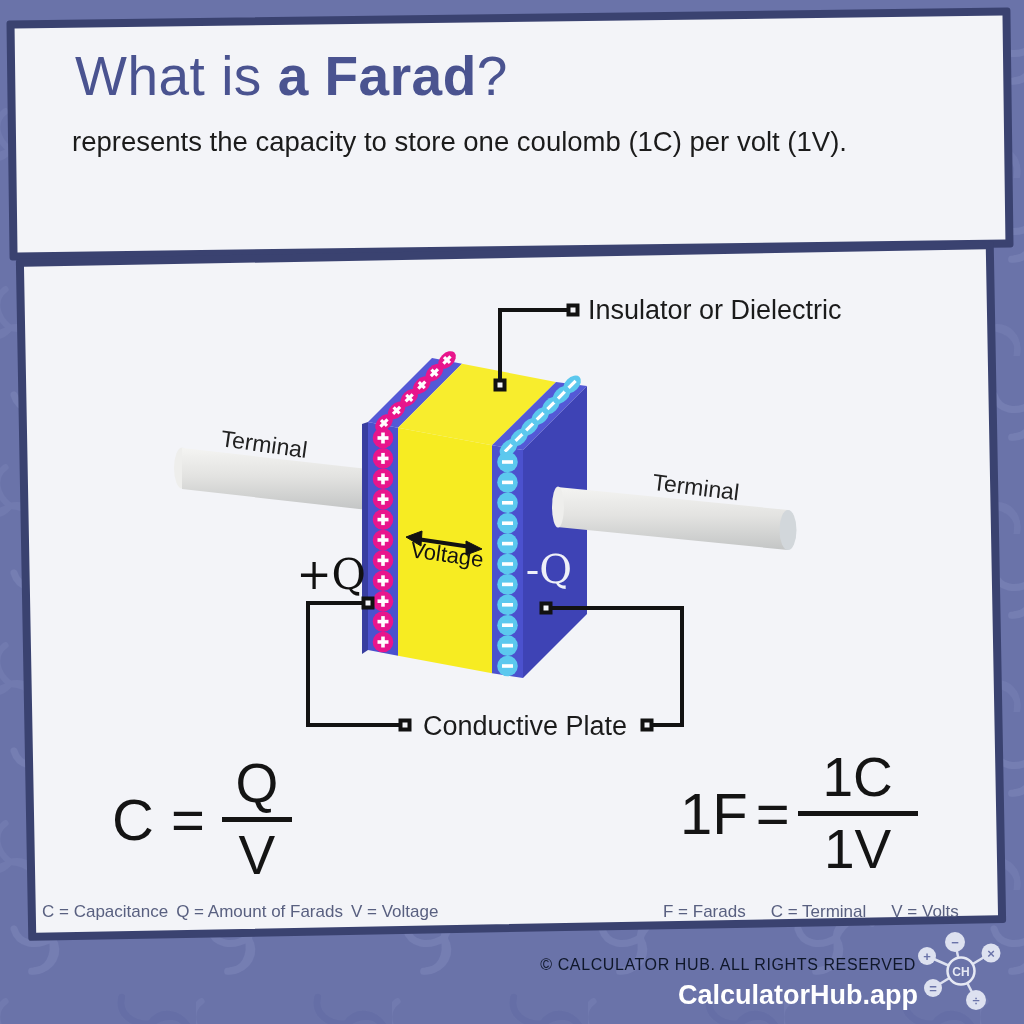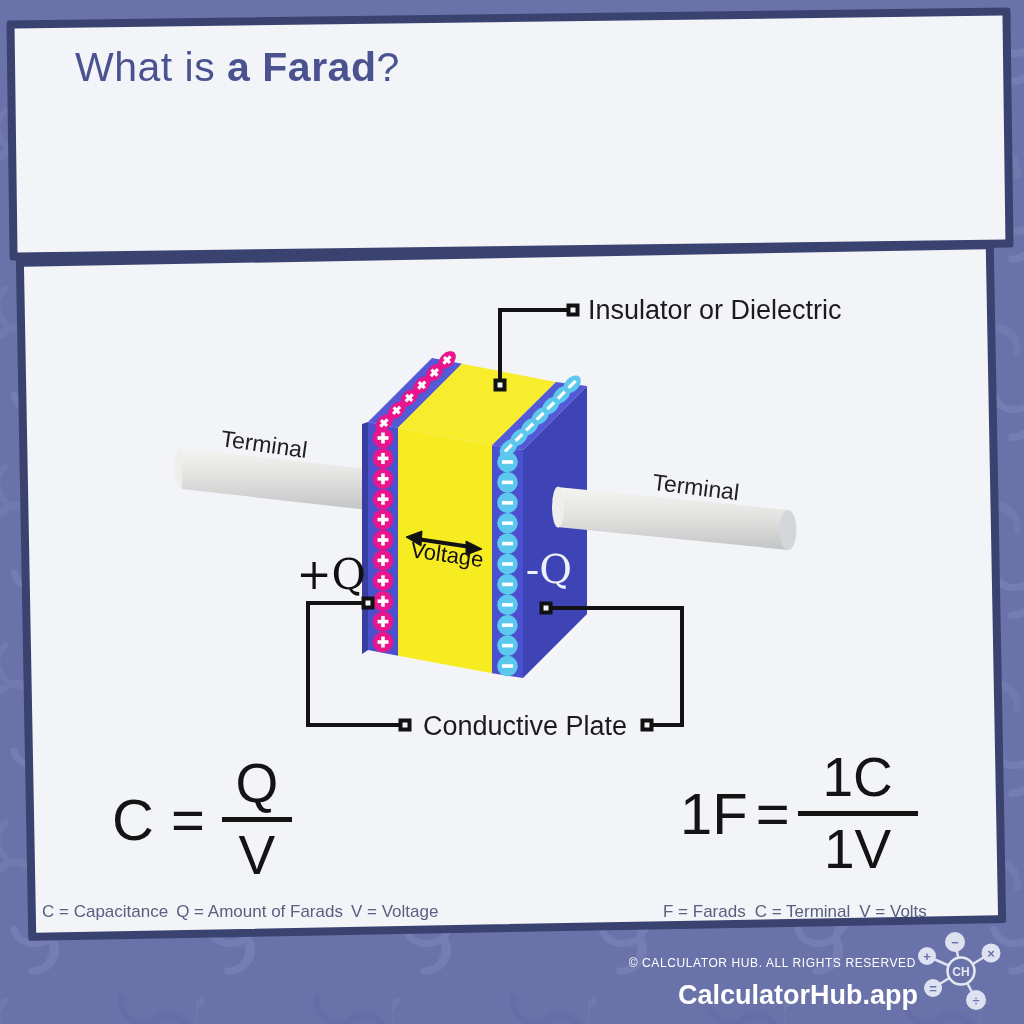--- a/index.html
+++ b/index.html
@@ -10,43 +10,43 @@
   }
   .abs{position:absolute;}
   
   .card-shape{
     position:absolute;background:#f3f4f8;border:8px solid #3a4270;border-radius:3px;
   }
   #header-card-shape{left:8px;top:14px;width:988px;height:224px;transform:rotate(-0.75deg);}
   #main-card-shape{left:22px;top:250px;width:962px;height:666px;transform:rotate(-1.05deg);}
 
   
-  #page-title{position:absolute;left:75px;top:44px;font-size:41px;color:#4a5390;letter-spacing:0.5px;}
+  #page-title{position:absolute;left:75px;top:44px;font-size:55px;color:#4a5390;letter-spacing:0.5px;}
   #page-title .bold{font-weight:800;}
   #header-desc{position:absolute;left:72px;top:118px;font-size:27.5px;color:#1b1b1b;line-height:48px;}
 
   
   #diagram-svg{position:absolute;left:25px;top:252px;}
 
   
   .formula{position:absolute;display:flex;align-items:center;color:#141414;}
   #formula-capacitance{left:112px;top:756px;gap:17px;font-size:58px;}
   #formula-farad{left:680px;top:750px;gap:8px;font-size:58px;}
   .frac{display:flex;flex-direction:column;align-items:center;line-height:1;}
   .frac .bar{height:5px;background:#141414;margin:6px 0;}
   #formula-capacitance .bar{width:70px;}
   #formula-farad .bar{width:120px;}
   .frac span{font-size:55px;}
 
   .legend{position:absolute;top:902px;display:flex;font-size:17px;color:#596080;white-space:nowrap;}
   #legend-capacitance{left:42px;gap:8px;}
-  #legend-farad{left:663px;gap:9px;}
-
-  
-  #footer-copyright{position:absolute;top:956px;right:108px;font-size:12px;letter-spacing:0.6px;color:#ffffff;}
+  #legend-farad{left:663px;gap:25px;}
+
+  
+  #footer-copyright{position:absolute;top:956px;right:108px;font-size:16px;letter-spacing:0.6px;color:#0f172a;}
   #footer-brand{position:absolute;top:980px;right:106px;font-size:27px;font-weight:bold;color:#ffffff;}
   #footer-logo{position:absolute;top:931px;right:18px;}
 </style>
 </head>
 <body>
 
 <svg class="abs" width="1024" height="1024" style="left:0;top:0;">
   <defs>
     <g id="pinwheel" fill="none" stroke-linecap="round">
       <path d="M0,0 C7,-17 23,-25 36,-15"></path>
@@ -65,20 +65,21 @@
   <rect width="1024" height="1024" fill="url(#swirlpat)"></rect>
 </svg>
 
 <div class="card-shape" id="header-card-shape"></div>
 <div class="card-shape" id="main-card-shape"></div>
 
 <div id="page-title">
   <span>What is </span><span class="bold">a Farad</span><span>?</span>
 </div>
 <div id="header-desc">
+  <div>represents the capacity to store one coulomb (1C) per volt (1V).</div>
 </div>
 
 <svg id="diagram-svg" width="975" height="680" viewBox="0 0 975 680">
   <defs>
     <linearGradient id="rodGrad" x1="0" y1="0" x2="0" y2="1">
       <stop offset="0" stop-color="#f4f4f2"></stop>
       <stop offset="0.45" stop-color="#e3e3e1"></stop>
       <stop offset="1" stop-color="#c3c5c5"></stop>
     </linearGradient>
   </defs>

